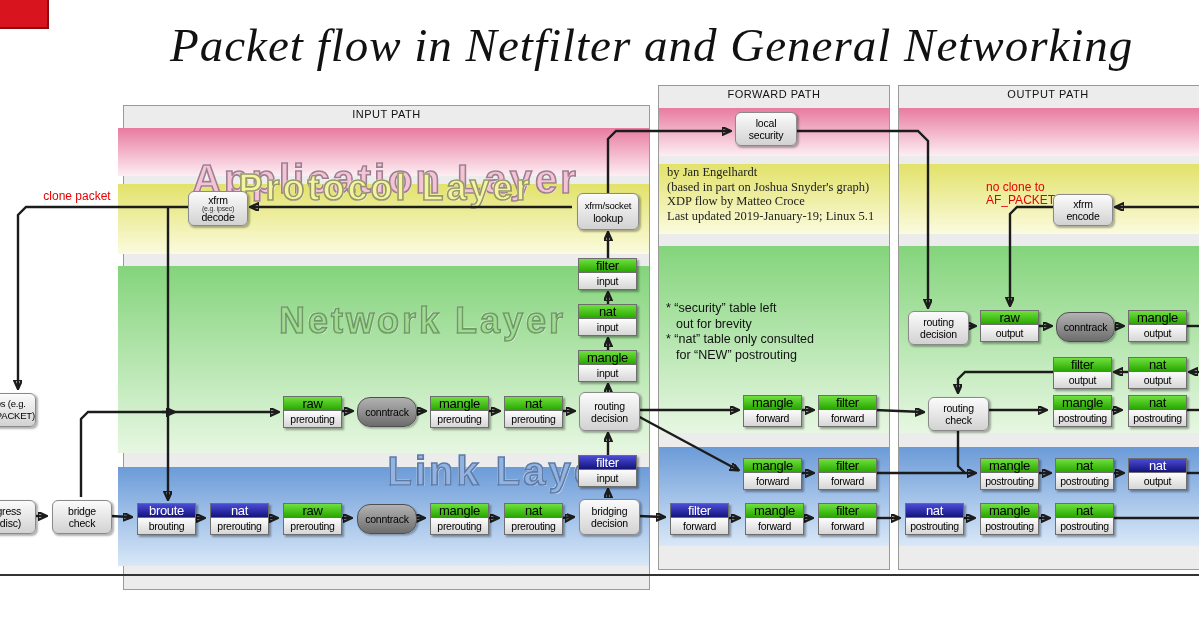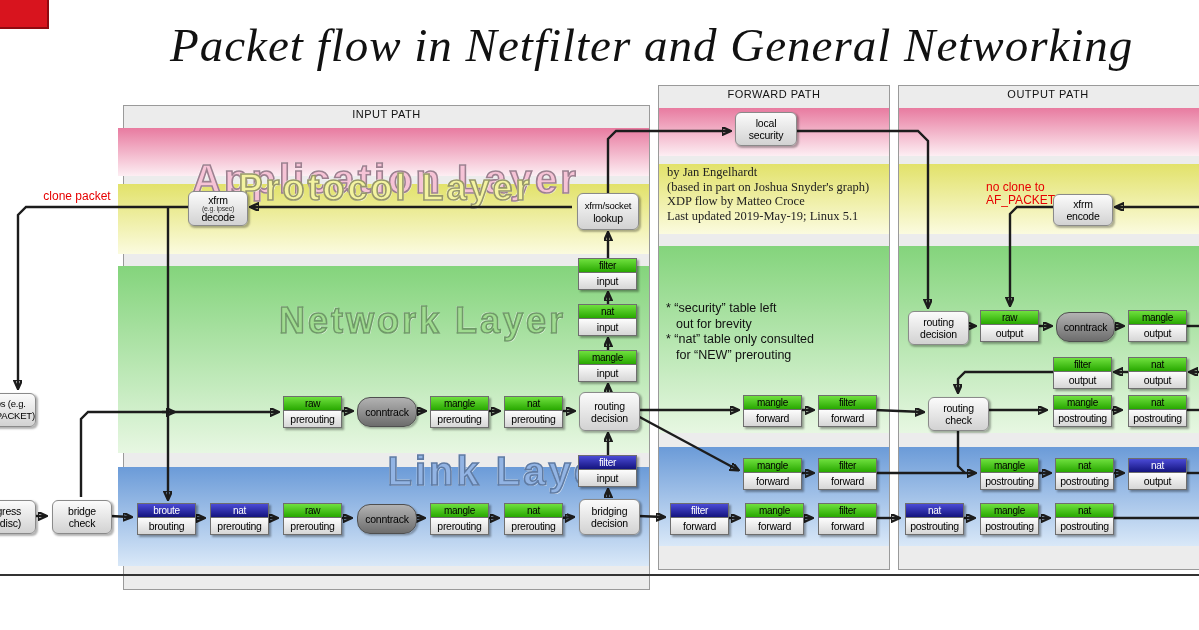--- a/index.html
+++ b/index.html
@@ -29,21 +29,21 @@
   #lab-app{left:123px;width:525px;top:109px;font-size:40px;color:#f6c3d6;margin-top:48px;-webkit-text-stroke-color:#9d8090;}
   #lab-pro{left:123px;width:525px;top:167px;font-size:36px;color:#f3f3a0;-webkit-text-stroke-color:#97976b;}
   #lab-net{left:160px;width:525px;top:300px;font-size:36px;color:#9fdc8f;-webkit-text-stroke-color:#6f9a68;}
   #lab-lnk{left:240px;width:525px;top:449px;font-size:40px;color:#92b4e4;-webkit-text-stroke-color:#5f7ba3;}
   
   #wires{position:absolute;left:0;top:0;width:1199px;height:630px;pointer-events:none;}
   #wires path{fill:none;stroke:#1c1c1c;stroke-width:2.4px;}
   
   .chain{position:absolute;width:57px;border:1px solid #6e6e6e;box-shadow:1.5px 1.5px 2px rgba(0,0,0,.35);
          text-align:center;background:#fff;}
-  .chain .th{height:13px;line-height:13px;font-size:10px;letter-spacing:-.3px;border-bottom:1px solid #6e6e6e;}
+  .chain .th{height:13px;line-height:13px;font-size:13px;letter-spacing:-.3px;border-bottom:1px solid #6e6e6e;}
   .chain .ch{height:16px;line-height:16px;font-size:10.5px;letter-spacing:-.3px;color:#000;
              background:linear-gradient(#fdfdfd,#d6d6d6);}
   .chain.g .th{background:linear-gradient(#6fe03e,#28a800);color:#000;}
   .chain.b .th{background:linear-gradient(#4b4bd6,#14147e);color:#fff;}
   
   .rnode{position:absolute;border:1px solid #8a8a8a;border-radius:6px;
          background:linear-gradient(#fbfbfb,#d2d2d2);box-shadow:1.5px 1.5px 2px rgba(0,0,0,.3);
          text-align:center;font-size:10.5px;line-height:12px;color:#000;
          display:flex;flex-direction:column;justify-content:center;letter-spacing:-.2px;}
   .rnode .tiny{font-size:7px;line-height:7px;color:#333;}
@@ -336,23 +336,23 @@
 
   <div class="red-note" style="left:42px;top:190px;width:70px;text-align:center;">clone packet</div>
   <div class="red-note" style="left:986px;top:181px;">
     <div>no clone to</div>
     <div>AF_PACKET</div>
   </div>
   <div id="credits">
     <div>by Jan Engelhardt</div>
     <div>(based in part on Joshua Snyder's graph)</div>
     <div>XDP flow by Matteo Croce</div>
-    <div>Last updated 2019-May-19; Linux 5.1</div>
+    <div>Last updated 2019-January-19; Linux 5.1</div>
   </div>
   <div id="notes">
     <div>* “security” table left</div>
     <div class="indent">out for brevity</div>
     <div>* “nat” table only consulted</div>
-    <div class="indent">for “NEW” prerouting</div>
+    <div class="indent">for “NEW” postrouting</div>
   </div>
 
   <div id="bottom-rule"></div>
 </div>
 
 </body></html>

